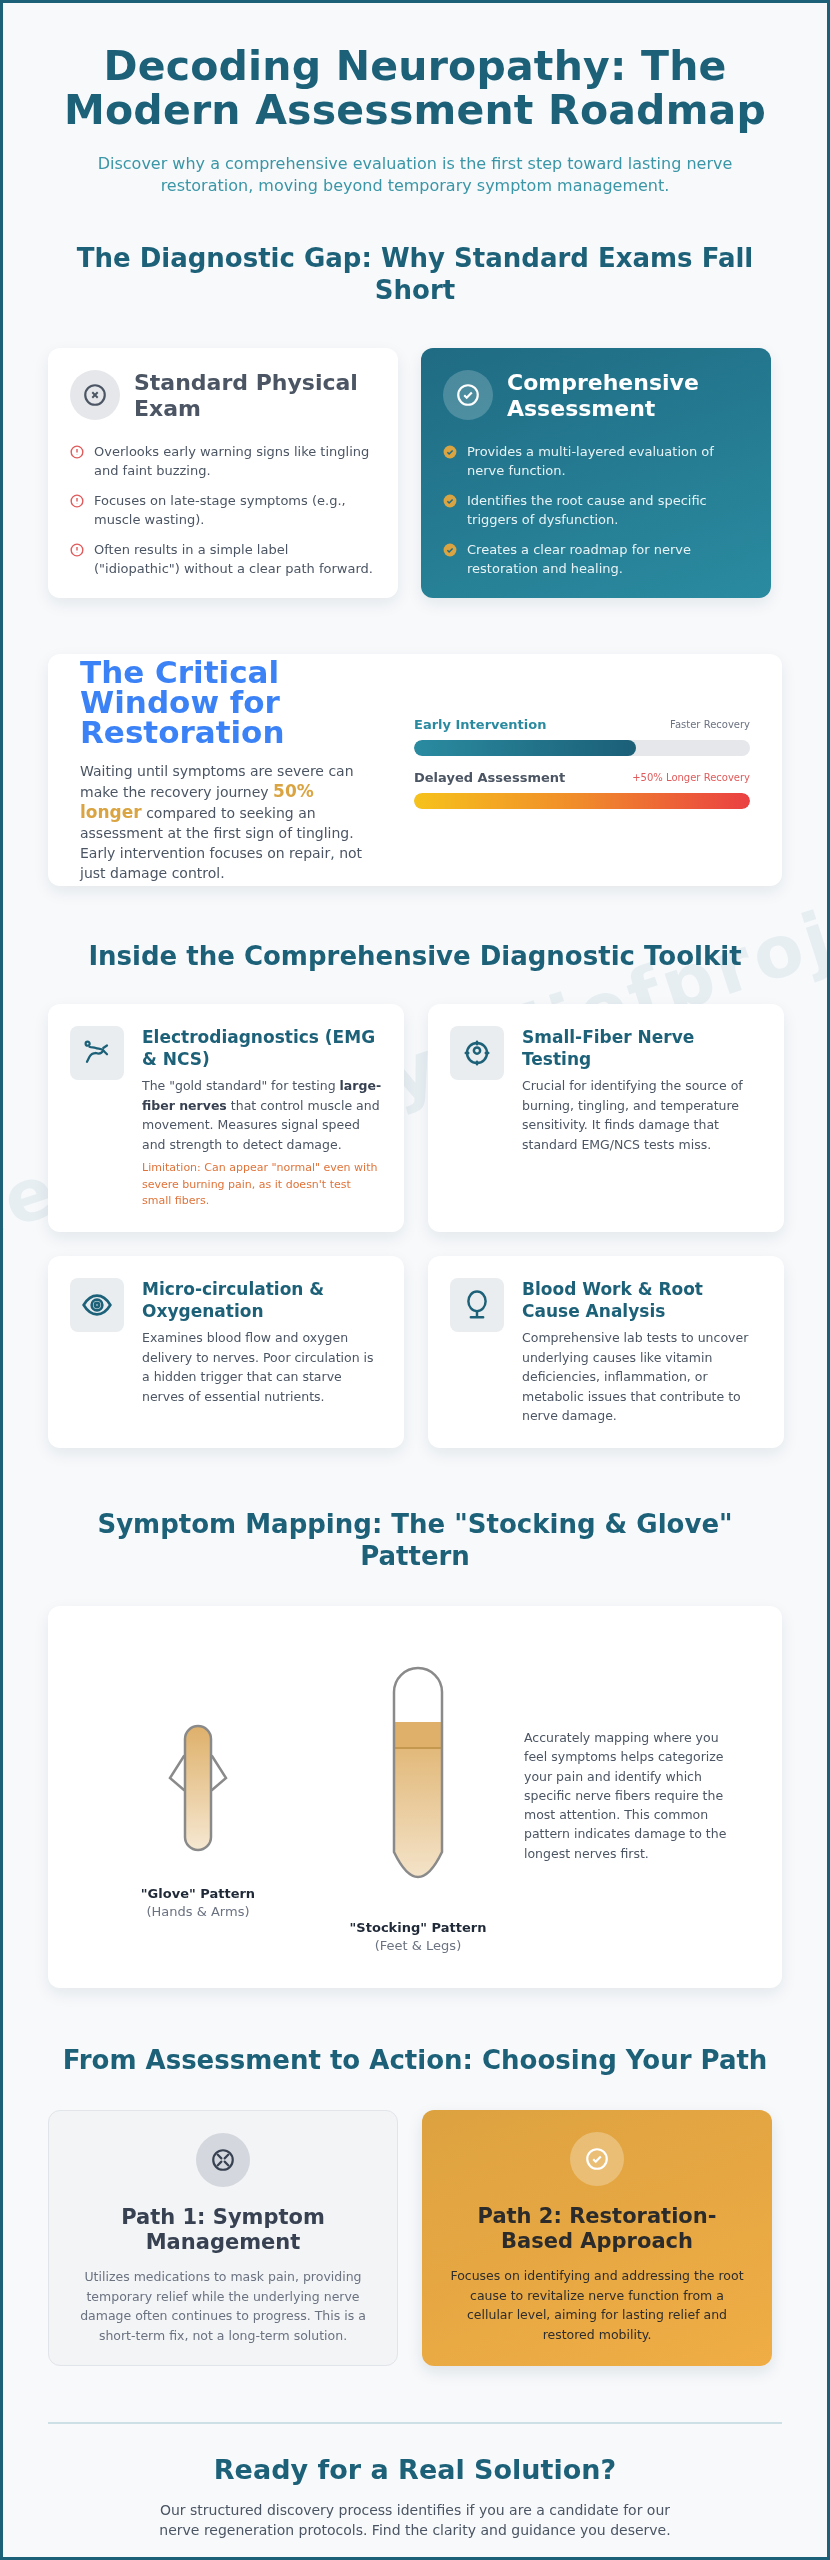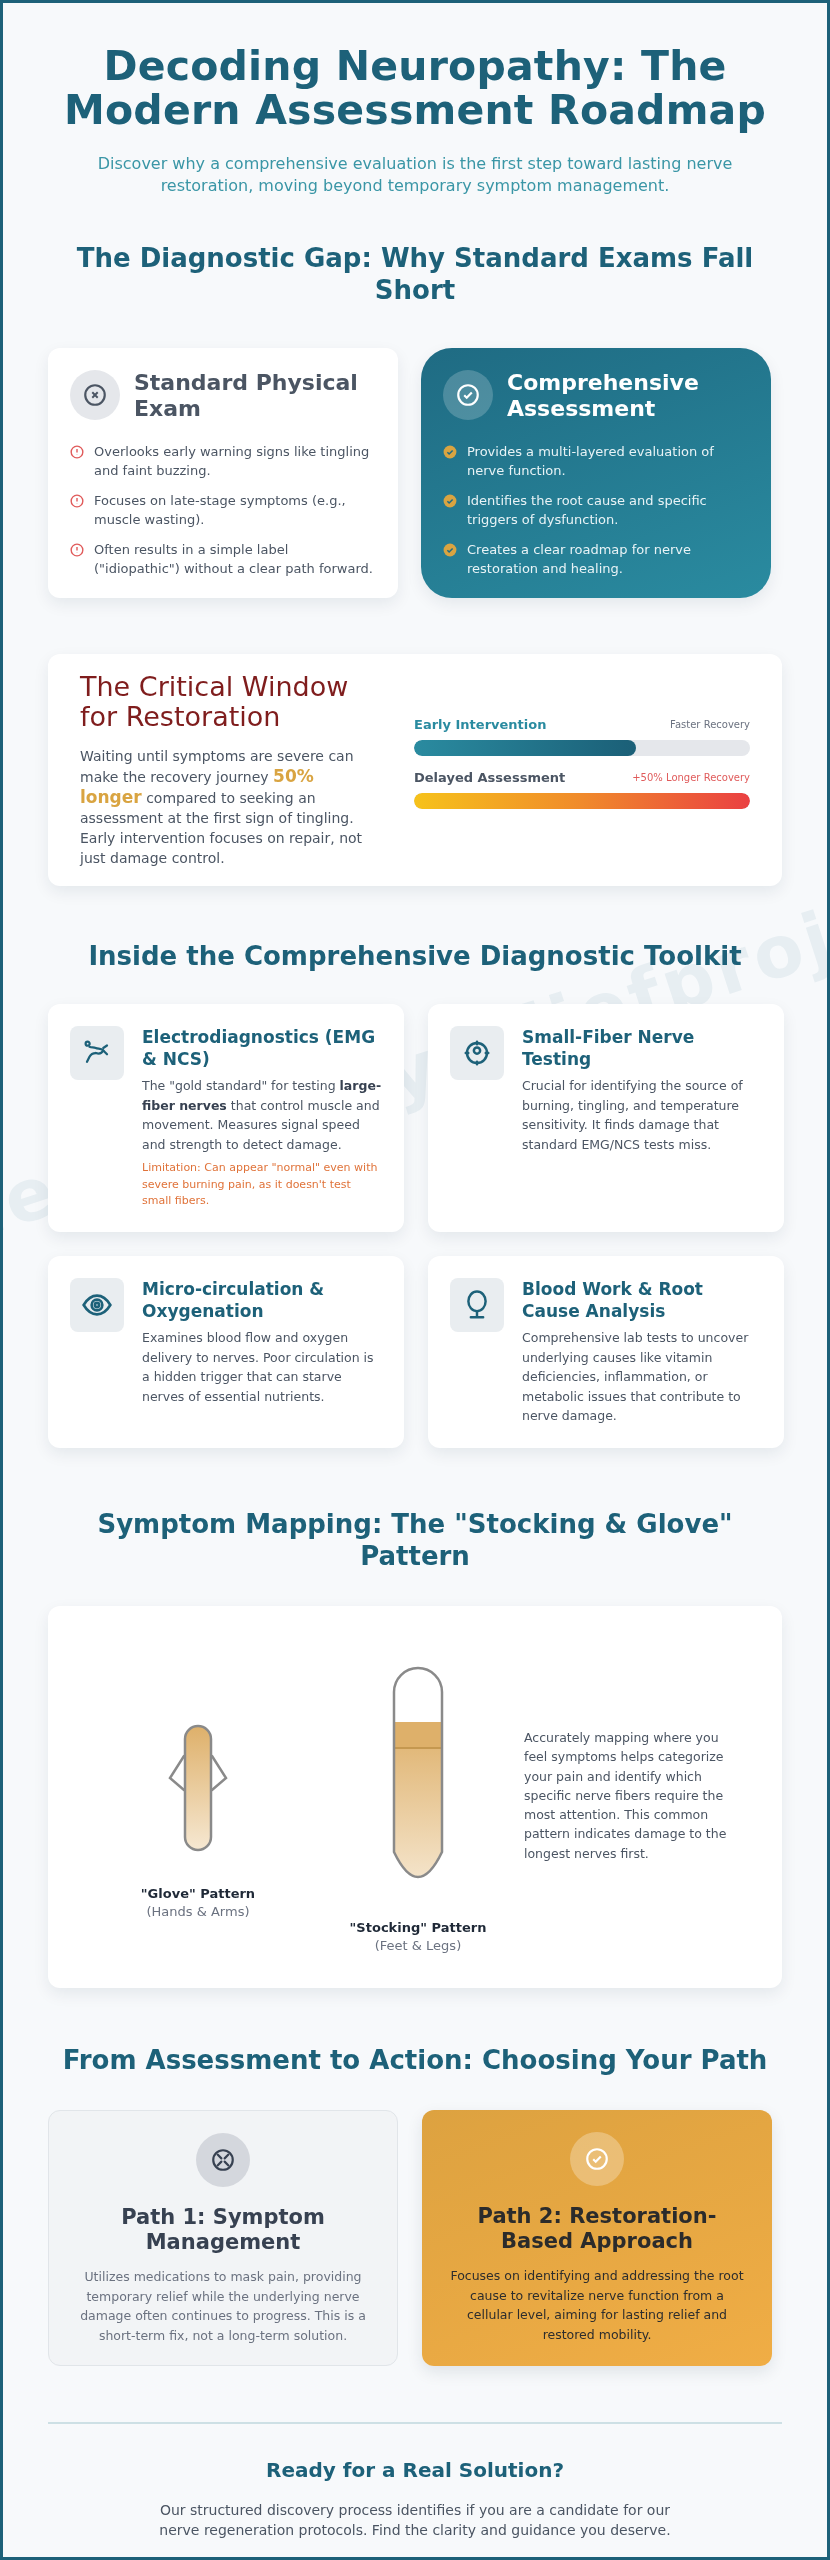--- a/index.html
+++ b/index.html
@@ -52,21 +52,20 @@
   .gap-grid { display: flex; gap: 23px; margin-top: 42px; }
   .gap-card {
     width: 350px; height: 250px; border-radius: 12px;
     padding: 20px 22px 20px 22px;
     box-shadow: 0 6px 16px rgba(15,40,60,0.08);
   }
   .gap-card.standard { background: #fff; }
   .gap-card.comp {
     background: linear-gradient(160deg, #1f6b83 0%, #2a8ba0 100%);
     color: #eef7fa;
-    border-radius: 31px;
   }
   .gap-head { display: flex; align-items: flex-start; gap: 14px; }
   .gap-icon-circle {
     width: 50px; height: 50px; border-radius: 50%;
     display: flex; align-items: center; justify-content: center; flex-shrink: 0;
     margin-top: 2px;
   }
   .standard .gap-icon-circle { background: #e5e7eb; }
   .comp .gap-icon-circle { background: rgba(255,255,255,0.2); }
   .gap-head h3 { font-size: 22px; line-height: 26px; font-weight: bold; margin-top: 2px; }
@@ -80,21 +79,21 @@
   .comp .gap-list li { color: #e8f3f6; }
   .li-icon { width: 14px; height: 14px; flex-shrink: 0; margin-top: 3px; }
 
   
   .window-card {
     margin-top: 56px; background: #fff; border-radius: 12px;
     height: 232px; padding: 30px 32px; display: flex; gap: 34px; align-items: center;
     box-shadow: 0 6px 16px rgba(15,40,60,0.08);
   }
   .window-left { width: 300px; }
-  .window-left h2 { font-size: 27px; line-height: 30px; color: #7f1d1d; font-weight: normal; }
+  .window-left h2 { font-size: 31px; line-height: 30px; color: #3b82f6; font-weight: bold; }
   .window-left p { margin-top: 14px; font-size: 14px; line-height: 20px; color: #4b5563; }
   .window-left .hl { color: #d9a441; font-weight: bold; font-size: 17px; }
   .window-right { flex: 1; }
   .bar-row { display: flex; justify-content: space-between; align-items: center; }
   .bar-label { font-size: 13px; font-weight: bold; }
   .bar-note { font-size: 10px; }
   .track {
     height: 16px; border-radius: 8px; background: #e5e7eb; margin: 8px 0 14px;
     overflow: hidden;
   }
@@ -158,21 +157,21 @@
   .path-card h3 { margin-top: 18px; font-size: 21px; line-height: 25px; font-weight: bold; }
   .p1 h3 { color: #374151; }
   .p2 h3 { color: #2b2b2b; }
   .path-card p { margin-top: 12px; font-size: 12.5px; line-height: 19.5px; }
   .p1 p { color: #6b7280; }
   .p2 p { color: #2d2d2d; }
 
   
   .divider { margin-top: 56px; height: 2px; background: #cde0e5; }
   .cta { text-align: center; padding-top: 30px; }
-  .cta h2 { font-size: 20px; line-height: 32px; color: #1d6179; font-weight: bold; }
+  .cta h2 { font-size: 27px; line-height: 32px; color: #1d6179; font-weight: bold; }
   .cta p { margin: 14px auto 0; width: 520px; font-size: 14px; line-height: 20px; color: #4b5563; }
   .cta-btn {
     display: inline-block; margin-top: 26px; background: #d6a141; color: #fff;
     font-weight: bold; font-size: 16px; border-radius: 26px;
     padding: 14px 34px; border: none;
     box-shadow: 0 6px 14px rgba(214,161,65,0.35);
     font-family: "DejaVu Sans", sans-serif;
   }
 </style>
 </head>

